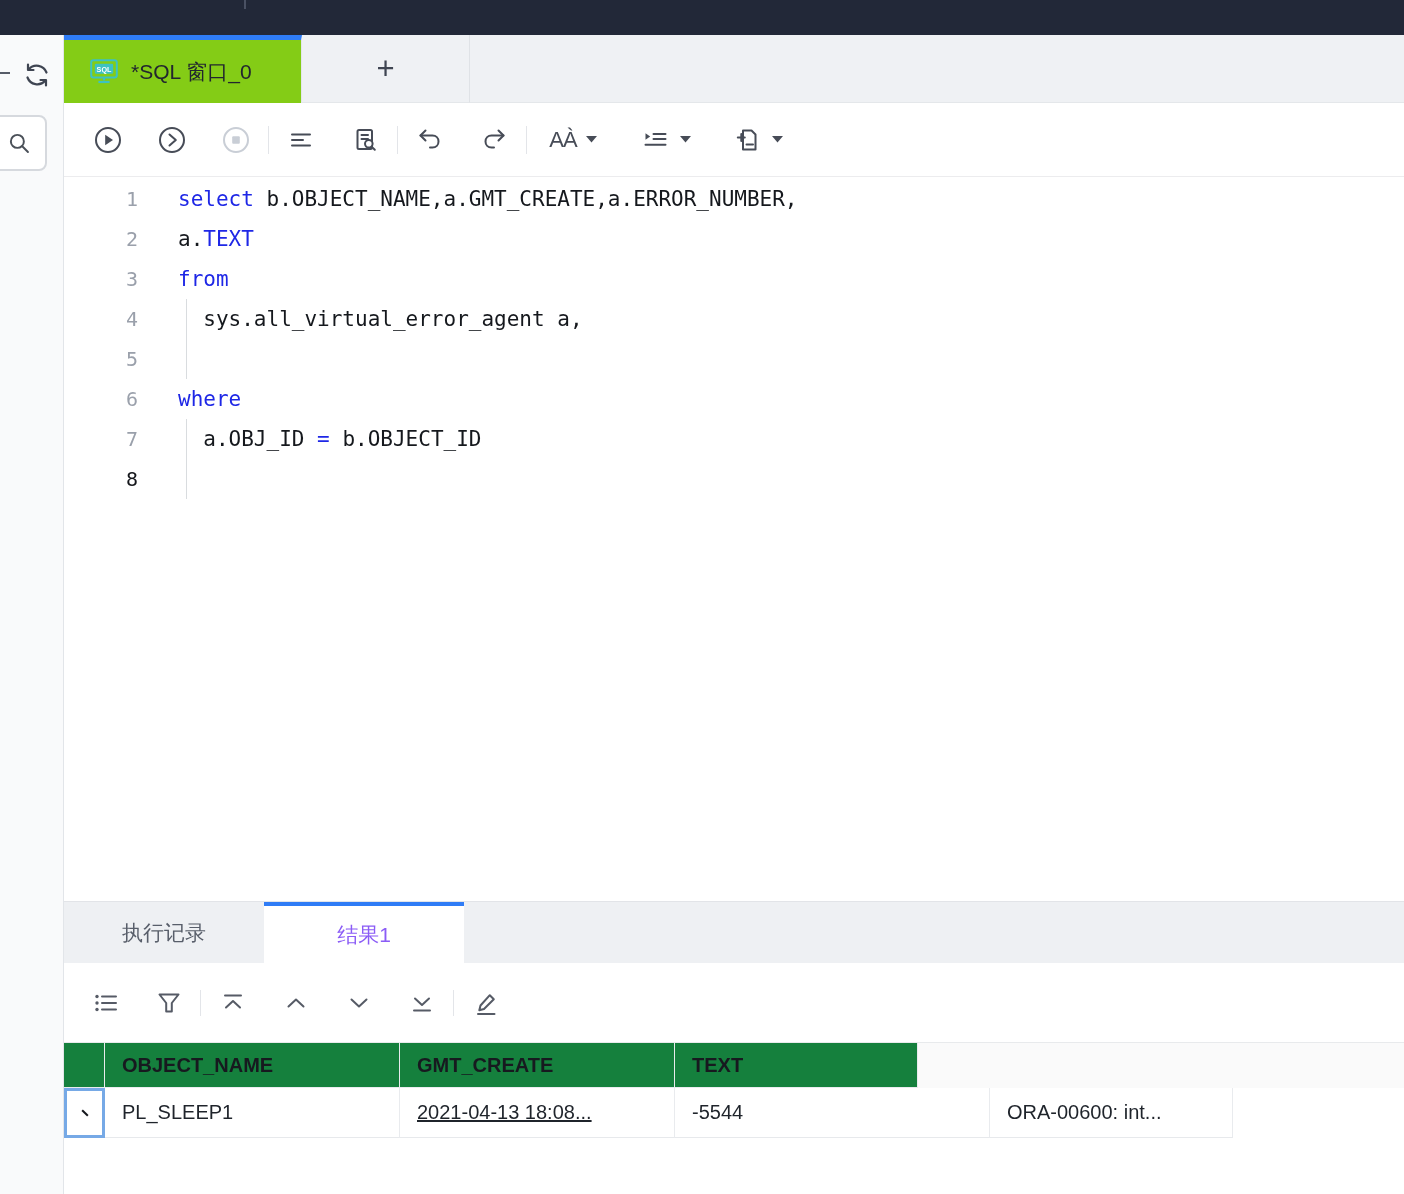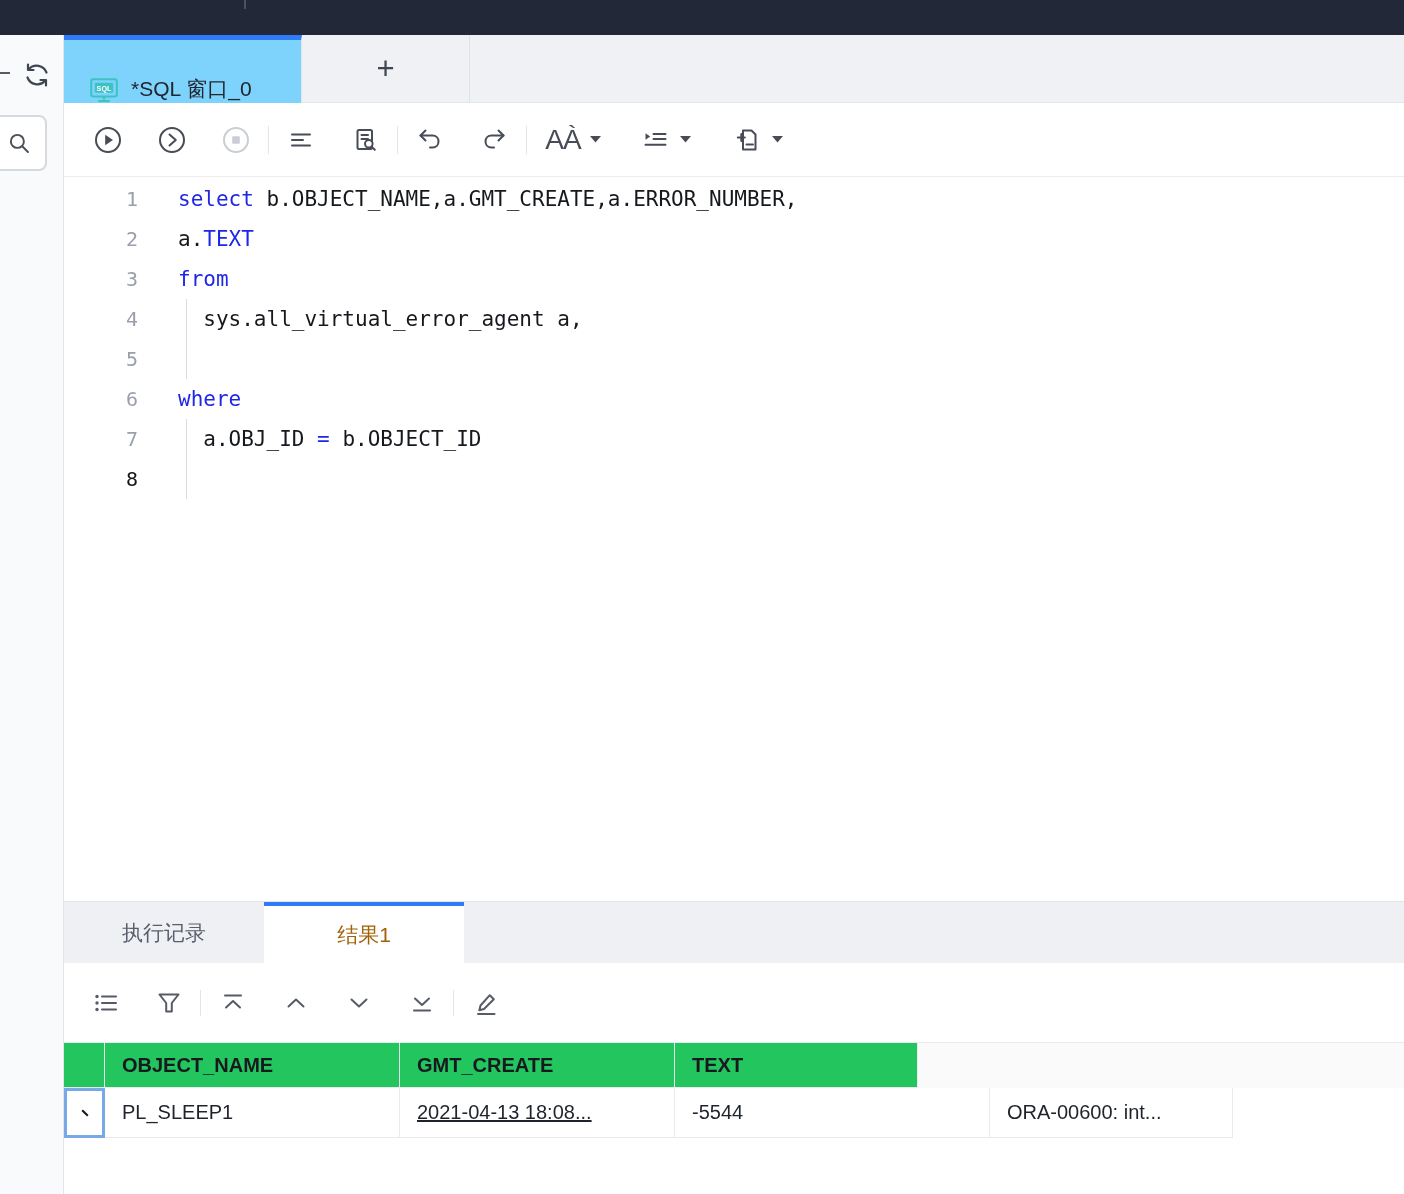--- a/index.html
+++ b/index.html
@@ -16,58 +16,58 @@
   
   .sidebar{width:64px;flex:none;background:#f9fafb;border-right:1px solid #e2e5e9;position:relative}
   .dash{position:absolute;left:-7px;top:37px;width:17px;height:2px;background:#565c68}
   .refresh-btn{position:absolute;left:21px;top:23px;width:34px;height:34px;color:#3f4552;background:none;border:none;padding:0}
   .searchbox{position:absolute;left:-28px;top:80px;width:75px;height:56px;border:2px solid #d6d9de;border-radius:8px;background:#fff;display:flex;align-items:center;justify-content:flex-end;padding-right:13px;color:#4a5058}
 
   .content{flex:1;min-width:0;display:flex;flex-direction:column}
 
   
   .tabbar{height:68px;display:flex;background:#eff1f4;flex:none}
-  .wtab{width:238px;background:#7dd3fc;border-top:5px solid var(--accent);border-right:1px solid #e3e6ea;display:flex;align-items:flex-end;gap:13px;padding-left:26px;font-size:21px;color:#22262f}
+  .wtab{width:238px;background:#84cc16;border-top:5px solid var(--accent);border-right:1px solid #e3e6ea;display:flex;align-items:center;gap:13px;padding-left:26px;font-size:21px;color:#22262f}
   .plus-slot{width:168px;border-right:1px solid #dfe2e6;border-bottom:1px solid #e4e7ea;display:flex;align-items:center;justify-content:center}
   .tab-rest{flex:1;border-bottom:1px solid #e4e7ea}
   .plus-btn{font-size:31px;font-weight:300;color:#3f4552;background:none;border:none;line-height:1;padding:0 8px}
 
   
   .toolbar{height:74px;flex:none;display:flex;align-items:center;padding-left:12px;border-bottom:1px solid #ececee;color:#474c57}
   .tbtn{height:44px;width:64px;display:flex;align-items:center;justify-content:center;gap:9px;background:none;border:none;color:#474c57;padding:0}
   .tbtn.dropdown{width:92px}
   .tbtn.disabled{color:#c9ced6}
   .tsep{width:1px;height:28px;background:#e3e5e9;flex:none}
-  .font-label{font-size:28px;letter-spacing:-1px}
+  .font-label{font-size:22px;letter-spacing:-1px}
 
   
   .editor{flex:1;min-height:0;font-family:"DejaVu Sans Mono",monospace;font-size:21px;padding-top:2px;overflow:hidden;background:#fff}
   .cline{display:flex;height:40px;line-height:40px;position:relative}
   .cline .gut{width:100px;flex:none;padding-right:26px;text-align:right;color:#9aa0ab;font-size:20px}
   .cline.active .gut{color:#14161b}
   .cline .code{white-space:pre;color:#15181d;padding-left:14px}
   .cline.indent::before{content:"";position:absolute;left:122px;top:0;bottom:0;width:1px;background:#d9dcdf}
   .tok-kw{color:var(--kw)}
   .tok-str{color:var(--str)}
   .tok-str-hl{color:var(--str);background:#e4e6e8;border-radius:2px}
 
   
   .rtabs{height:62px;flex:none;background:#eef0f3;border-top:1px solid #e2e4e8;display:flex}
   .rtab{width:200px;display:flex;align-items:center;justify-content:center;font-size:21px;color:#585e6a;background:transparent;border:none}
-  .rtab.active{background:#fff;border-top:4px solid var(--accent);color:#a16207}
+  .rtab.active{background:#fff;border-top:4px solid var(--accent);color:#8b5cf6}
 
   
   .rtoolbar{height:79px;flex:none;display:flex;align-items:center;padding-left:10px;color:#565b66}
   .rbtn{width:63px;height:44px;display:flex;align-items:center;justify-content:center;background:none;border:none;color:#565b66;padding:0}
   .rsep{width:1px;height:26px;background:#e3e5e9;flex:none}
 
   
   .grid{height:152px;flex:none;border-top:1px solid #e8eaec;font-size:20px;overflow:hidden}
   .ghead{display:flex;height:45px;font-weight:bold;color:#17191f}
-  .ghead .gcell,.ghead .gsel{background:#22c55e;border-bottom:1px solid #e9ebee}
+  .ghead .gcell,.ghead .gsel{background:#15803d;border-bottom:1px solid #e9ebee}
   .gfill{flex:1;background:#fafafa}
   .gcell{display:flex;align-items:center;padding-left:17px;border-right:1px solid #e9ebee;flex:none;overflow:hidden;white-space:nowrap}
   .gsel{width:41px;flex:none;border-right:1px solid #e9ebee}
   .grow{display:flex;height:50px;color:#1f242b}
   .grow .gcell{border-bottom:1px solid #e7e9ec;background:#fff}
   .grow .gfill{background:#fff}
   .sel-cell{width:41px;flex:none;background:#fff;border:3px solid var(--selcell);display:flex;align-items:center;justify-content:center}
   .mark{width:8px;height:2px;background:#14161b;transform:rotate(45deg)}
 </style>
 </head>

